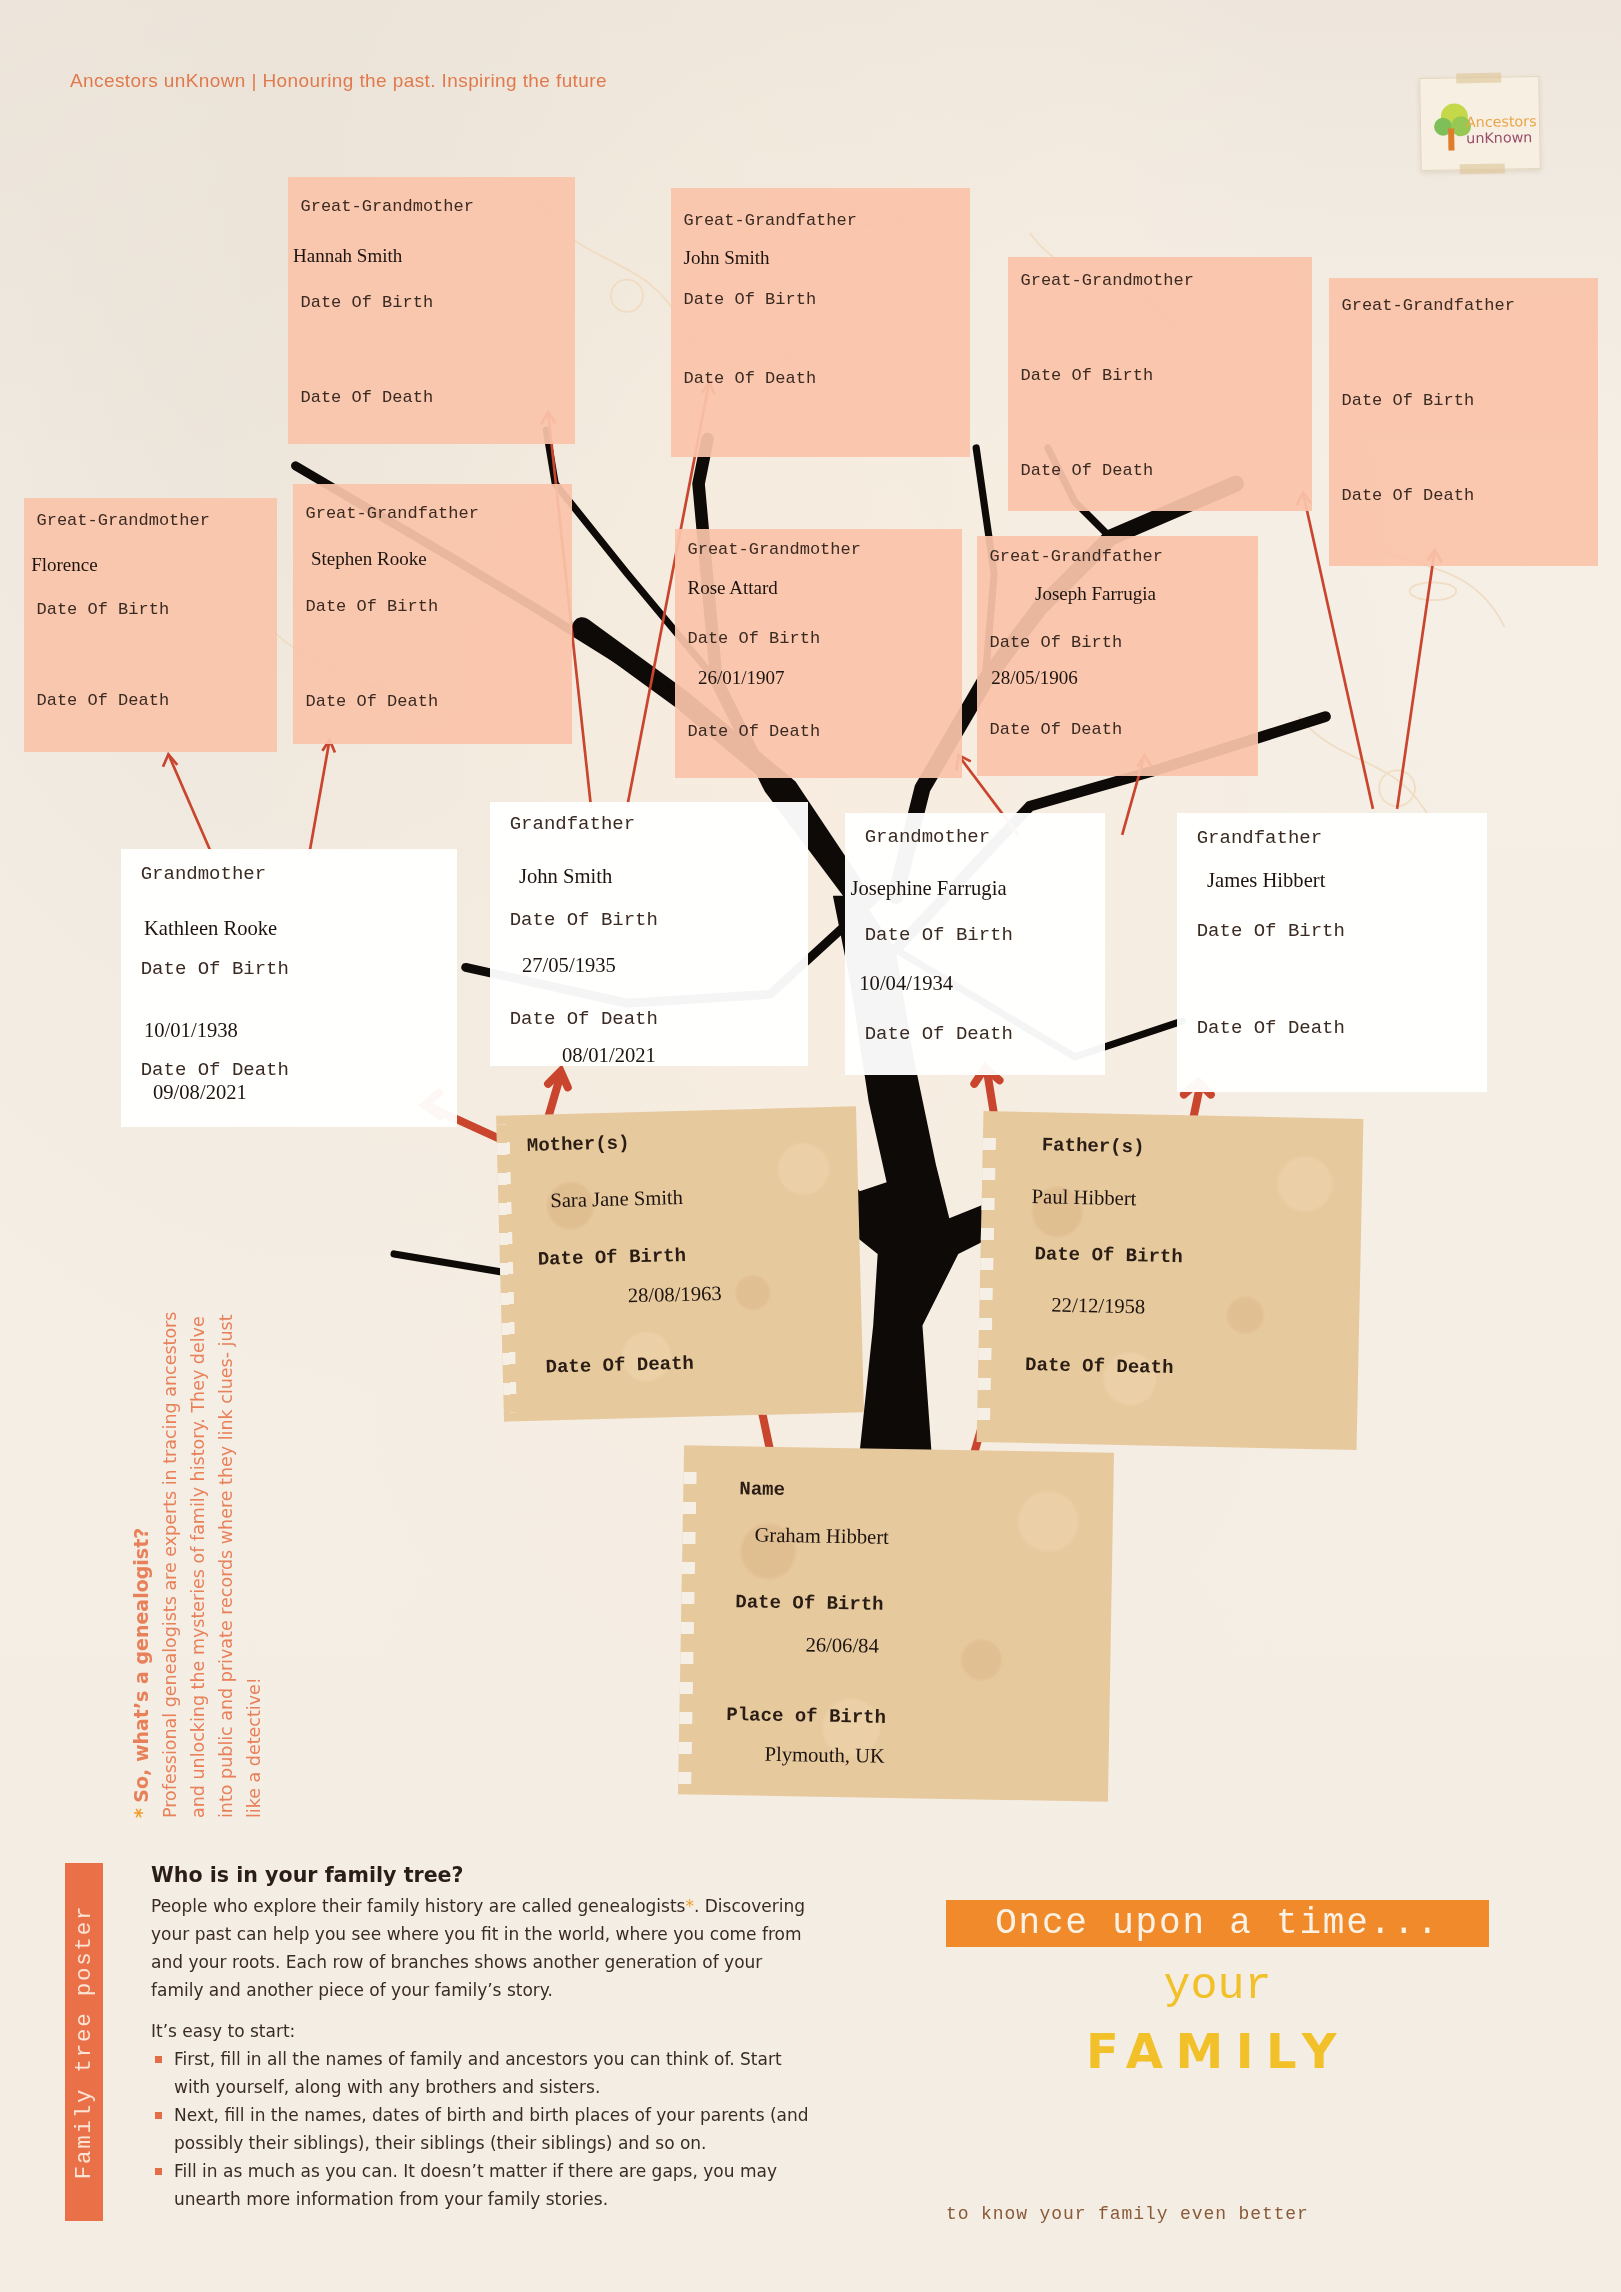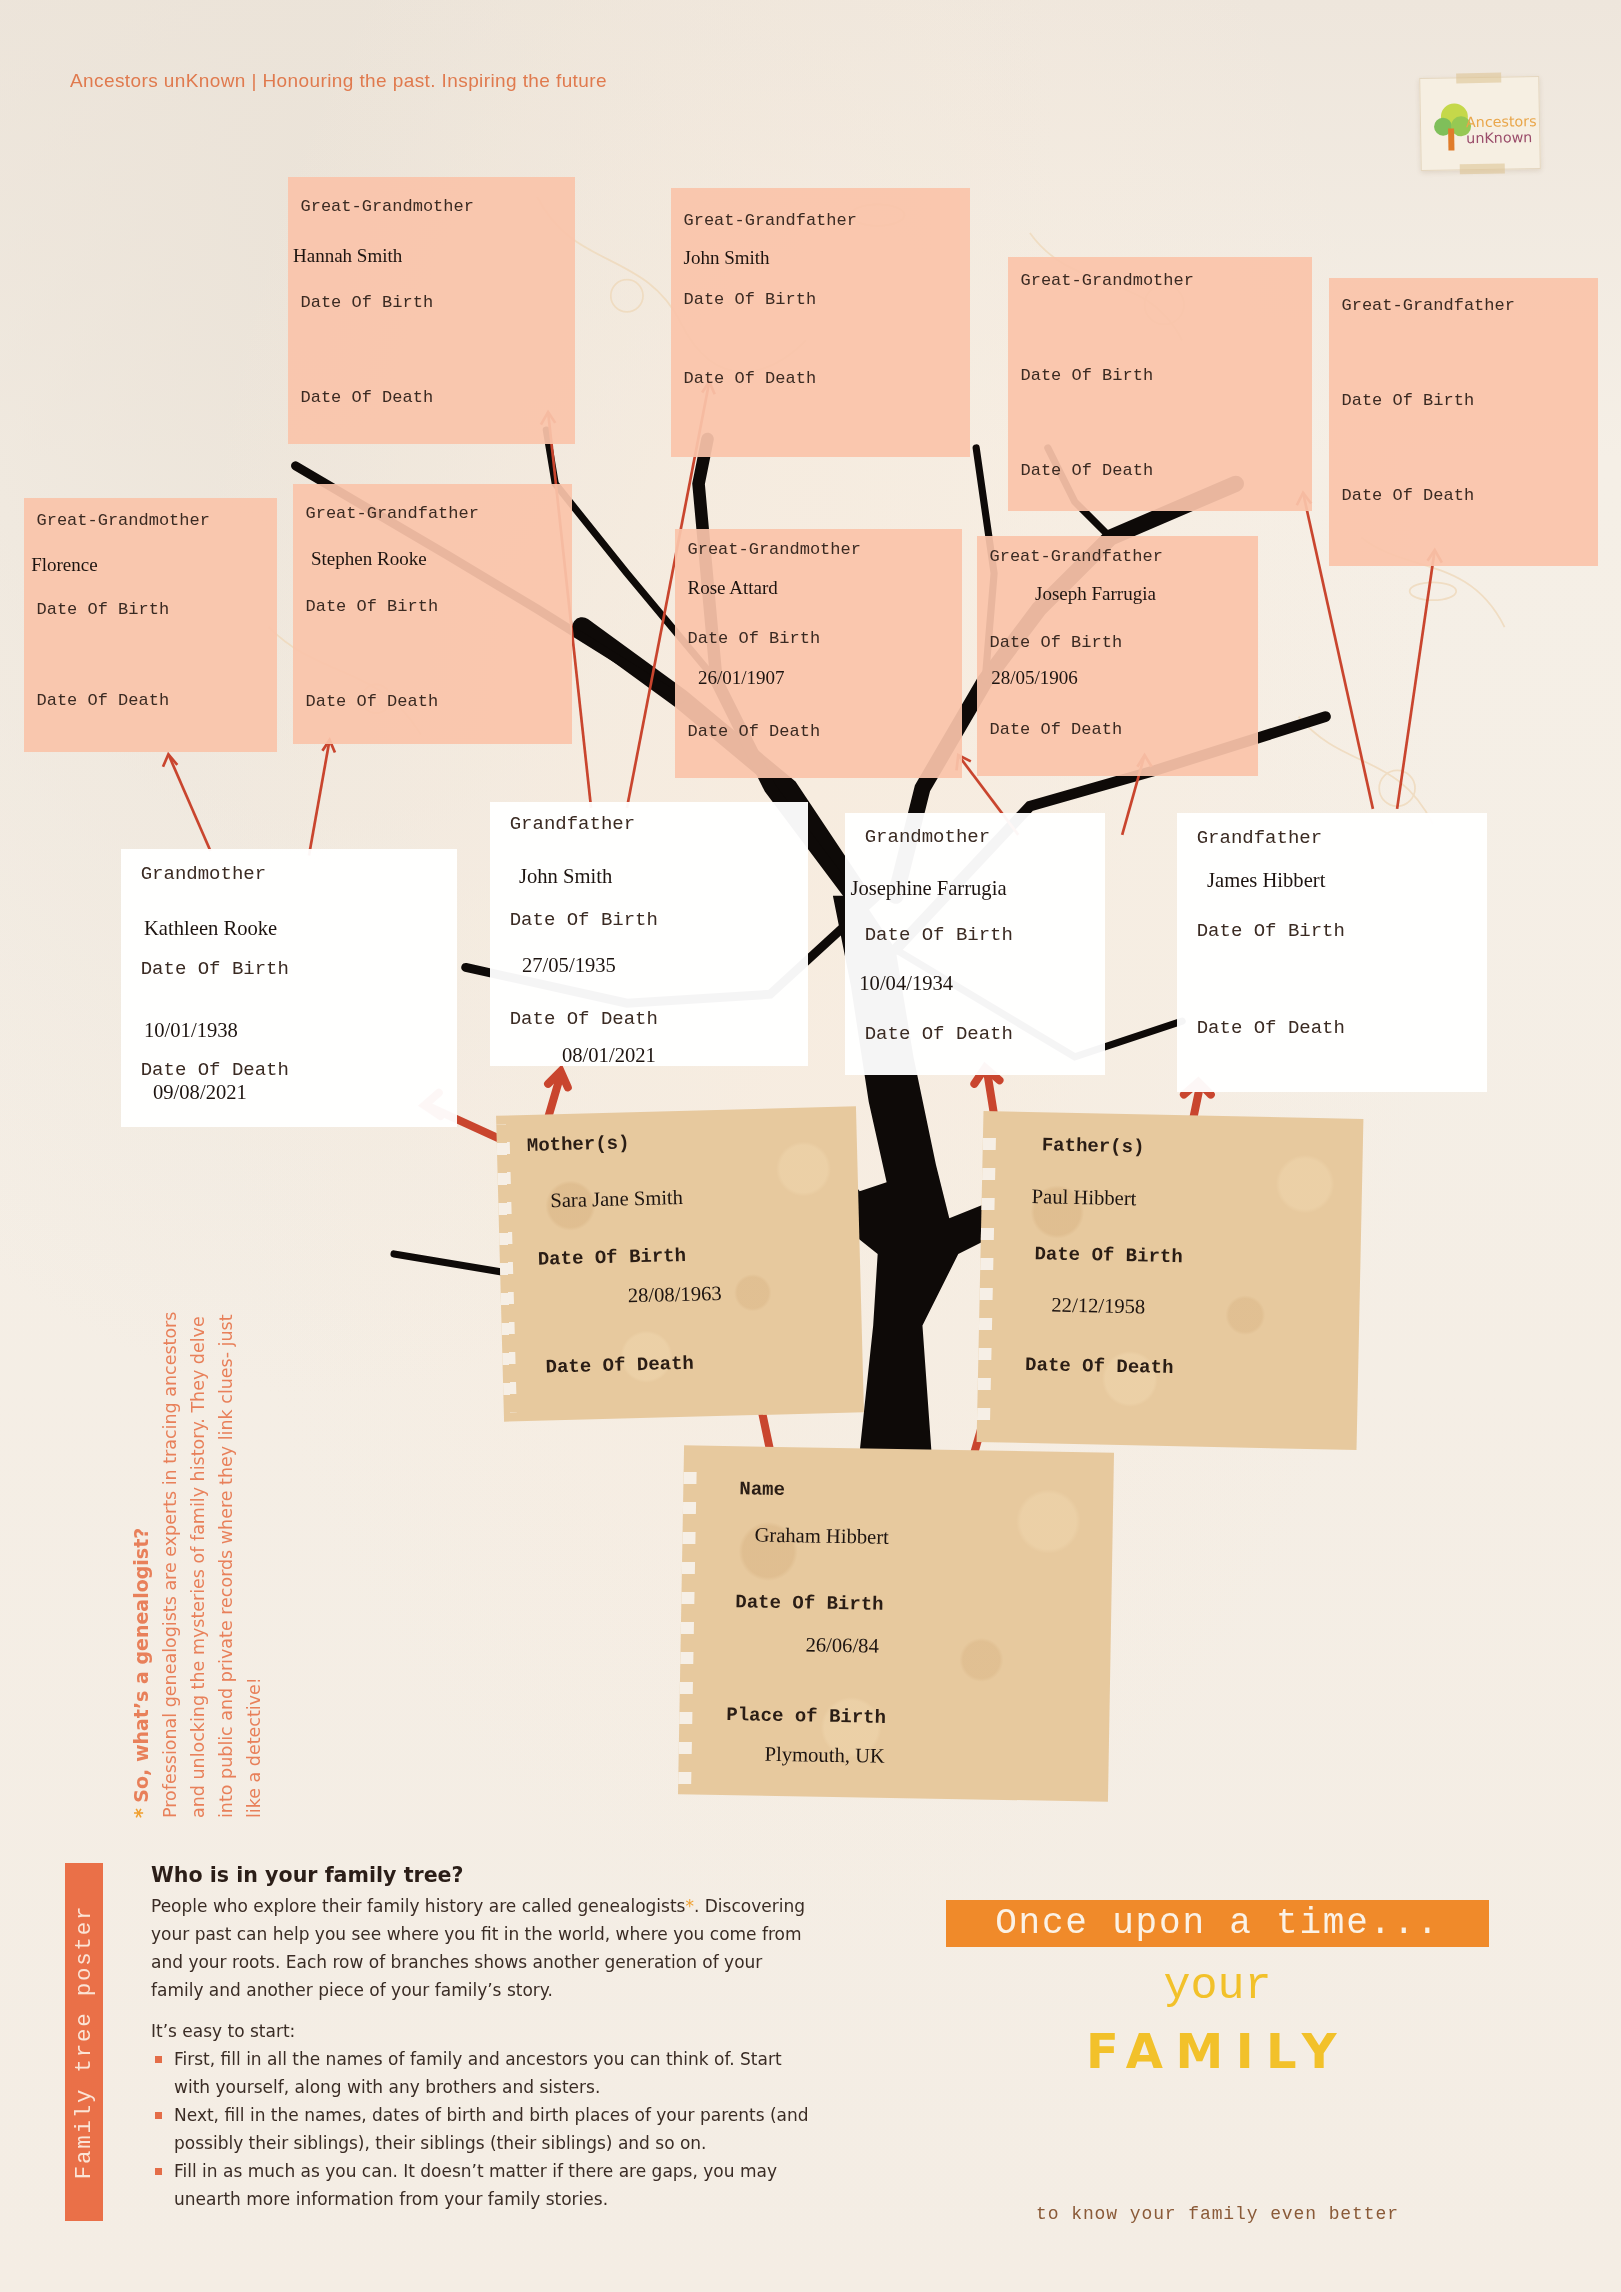--- a/index.html
+++ b/index.html
@@ -101,21 +101,21 @@
   .your {
     position: absolute; left: 946px; top: 1961px; width: 543px; text-align: center;
     color: #f2c12a; font-family: "Liberation Mono", monospace; font-size: 45px;
   }
   .fht {
     position: absolute; left: 946px; top: 2026px; width: 543px; text-align: center;
     color: #f2c12a; font-family: "DejaVu Sans", sans-serif; font-weight: bold;
     font-size: 48px; line-height: 50px; letter-spacing: 12.5px;
   }
   .better {
-    position: absolute; left: 946px; top: 2204px; width: 543px; text-align: center;
+    position: absolute; left: 946px; top: 2204px; width: 543px; 
     color: #8a5a38; font-family: "Liberation Mono", monospace; font-size: 18px; letter-spacing: 0.9px;
   }
 </style>
 </head>
 <body>
 
 <div class="tagline mono">Ancestors unKnown | Honouring the past. Inspiring the future</div>
 
 <div class="logo">
   <div class="tape" style="left:36px;top:-5.4px;width:45px;height:10.7px;"></div>

